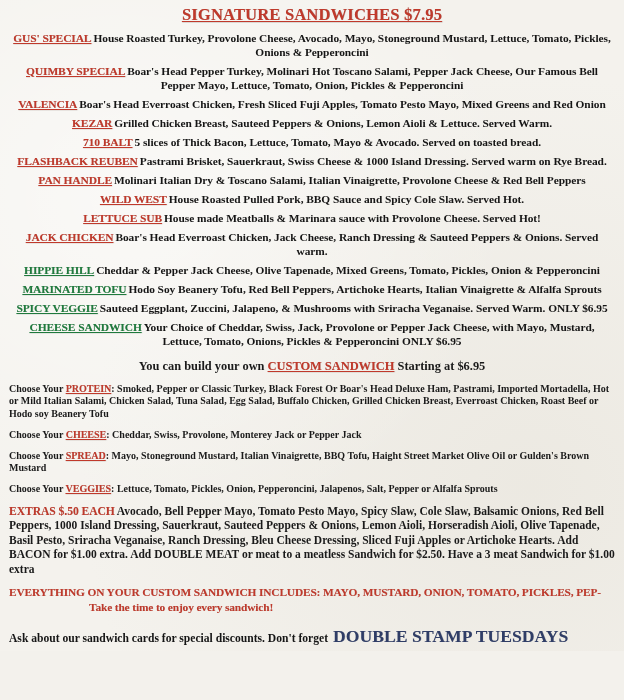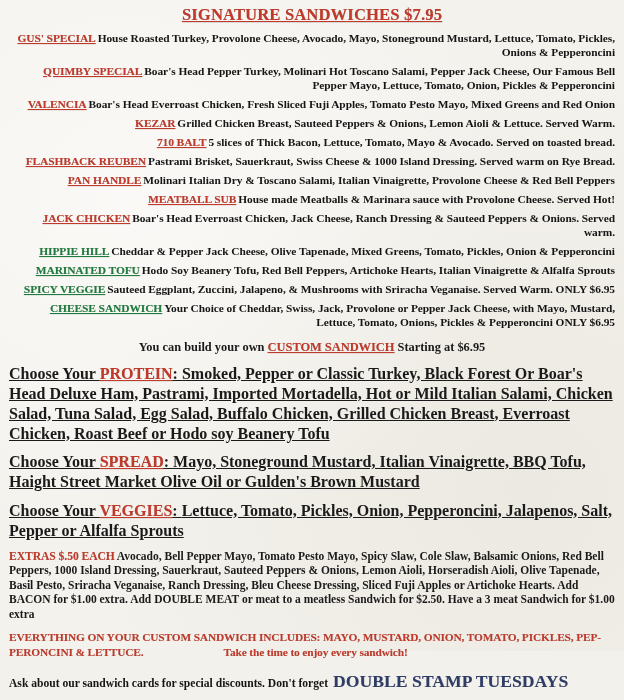--- a/index.html
+++ b/index.html
@@ -39,21 +39,21 @@
     text-shadow: 0.4px 0.4px 0 rgba(60,30,25,0.35);
   }
 
   
   .sandwich-list { margin: 0; }
   .sandwich {
     font-size: 11.4px;
     font-weight: bold;
     line-height: 1.22;
     margin-bottom: 5.1px;
-    text-align: right;
+    text-align: center;
     letter-spacing: -0.05px;
   }
   .sw-name {
     color: #c0392b;
     text-decoration: underline;
     text-underline-offset: 1px;
     margin-right: 2px;
     text-shadow: 0.3px 0.3px 0 rgba(70,35,28,0.3);
   }
   .sw-name.veg {
@@ -70,26 +70,25 @@
     margin: 10px 0 9px 0;
   }
   .custom-head .hl {
     color: #c0392b;
     text-decoration: underline;
     text-underline-offset: 1px;
     text-shadow: 0.3px 0.3px 0 rgba(70,35,28,0.3);
   }
 
   .choose {
-    font-size: 16px;
+    font-size: 10px;
     font-weight: bold;
     line-height: 1.25;
     margin-bottom: 8.5px;
     text-align: left;
-    text-decoration: underline;
   }
   .choose .key {
     color: #c0392b;
     text-decoration: underline;
     text-underline-offset: 1px;
     text-shadow: 0.3px 0.3px 0 rgba(70,35,28,0.3);
   }
 
   .extras {
     font-size: 11.5px;
@@ -180,23 +179,26 @@
     </div>
 
     <div class="sandwich">
       <span class="sw-name">FLASHBACK REUBEN</span><span class="sw-desc">Pastrami Brisket, Sauerkraut, Swiss Cheese &amp; 1000 Island Dressing. Served warm on Rye Bread.</span>
     </div>
 
     <div class="sandwich">
       <span class="sw-name">PAN HANDLE</span><span class="sw-desc">Molinari Italian Dry &amp; Toscano Salami, Italian Vinaigrette, Provolone Cheese &amp; Red Bell Peppers</span>
     </div>
 
-
-    <div class="sandwich">
-      <span class="sw-name">MEATBALL SUB</span><span class="sw-desc">House made Meatballs &amp; Marinara sauce with Provolone Cheese. Served Hot!</span>
+    <div class="sandwich">
+      <span class="sw-name">WILD WEST</span><span class="sw-desc">House Roasted Pulled Pork, BBQ Sauce and Spicy Cole Slaw. Served Hot.</span>
+    </div>
+
+    <div class="sandwich">
+      <span class="sw-name">LETTUCE SUB</span><span class="sw-desc">House made Meatballs &amp; Marinara sauce with Provolone Cheese. Served Hot!</span>
     </div>
 
     <div class="sandwich">
       <span class="sw-name">JACK CHICKEN</span><span class="sw-desc">Boar's Head Everroast Chicken, Jack Cheese, Ranch Dressing &amp; Sauteed Peppers &amp; Onions. Served warm.</span>
     </div>
 
     <div class="sandwich">
       <span class="sw-name veg">HIPPIE HILL</span><span class="sw-desc">Cheddar &amp; Pepper Jack Cheese, Olive Tapenade, Mixed Greens, Tomato, Pickles, Onion &amp; Pepperoncini</span>
     </div>
 
@@ -215,37 +217,39 @@
   </div>
 
   <div class="custom-head">
     <span>You can build your own </span><span class="hl">CUSTOM SANDWICH</span><span> Starting at $6.95</span>
   </div>
 
   <div class="choose">
     <span>Choose Your </span><span class="key">PROTEIN</span><span>: </span><span>Smoked, Pepper or Classic Turkey, Black Forest Or Boar's Head Deluxe Ham, Pastrami, Imported Mortadella, Hot or Mild Italian Salami, Chicken Salad, Tuna Salad, Egg Salad, Buffalo Chicken, Grilled Chicken Breast, Everroast Chicken, Roast Beef or Hodo soy Beanery Tofu</span>
   </div>
 
+  <div class="choose">
+    <span>Choose Your </span><span class="key">CHEESE</span><span>: </span><span>Cheddar, Swiss, Provolone, Monterey Jack or Pepper Jack</span>
+  </div>
 
   <div class="choose">
     <span>Choose Your </span><span class="key">SPREAD</span><span>: </span><span>Mayo, Stoneground Mustard, Italian Vinaigrette, BBQ Tofu, Haight Street Market Olive Oil or Gulden's Brown Mustard</span>
   </div>
 
   <div class="choose">
     <span>Choose Your </span><span class="key">VEGGIES</span><span>:  </span><span>Lettuce, Tomato, Pickles, Onion, Pepperoncini, Jalapenos, Salt, Pepper or Alfalfa Sprouts</span>
   </div>
 
   <div class="extras">
     <span class="key">EXTRAS $.50 EACH</span><span>Avocado, Bell Pepper Mayo, Tomato Pesto Mayo, Spicy Slaw, Cole Slaw, Balsamic Onions, Red Bell Peppers, 1000 Island Dressing, Sauerkraut, Sauteed Peppers &amp; Onions, Lemon Aioli, Horseradish Aioli, Olive Tapenade, Basil Pesto, Sriracha Veganaise, Ranch Dressing, Bleu Cheese Dressing, Sliced Fuji Apples or Artichoke Hearts. Add BACON for $1.00 extra. Add DOUBLE MEAT or meat to a meatless Sandwich  for $2.50. Have a 3 meat Sandwich for $1.00 extra</span>
   </div>
 
   <div class="includes">
     <div>EVERYTHING ON YOUR CUSTOM SANDWICH INCLUDES: MAYO, MUSTARD, ONION, TOMATO, PICKLES, PEP-</div>
     <div class="includes-row2">
-      <span class="left">PERONCINI &amp; LETTUCE.</span>
       <span class="tagline">Take the time to enjoy every sandwich!</span>
     </div>
   </div>
 
   <div class="footer">
     <div class="footer-row">
       <span class="foot-text">Ask about our sandwich cards for special discounts. Don't forget</span>
       <span class="double-stamp">DOUBLE STAMP TUESDAYS</span>
     </div>
 

